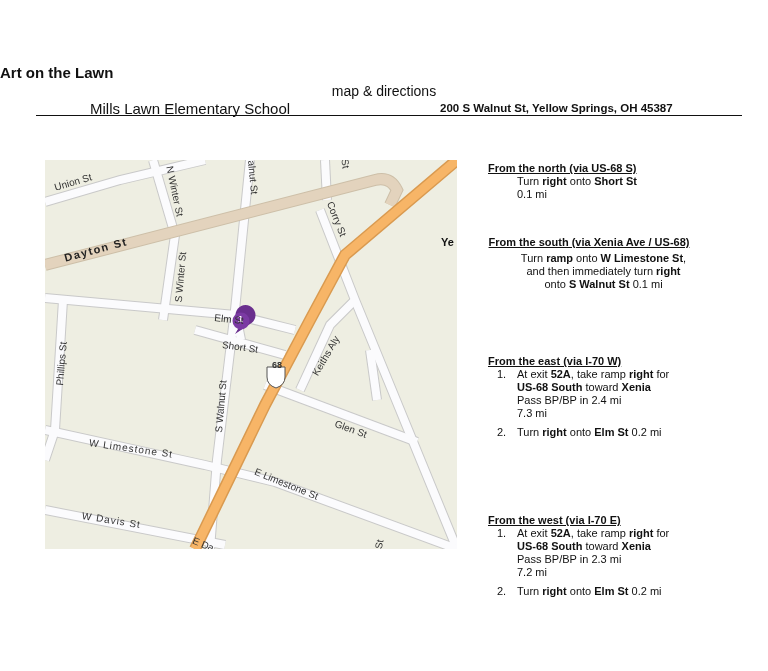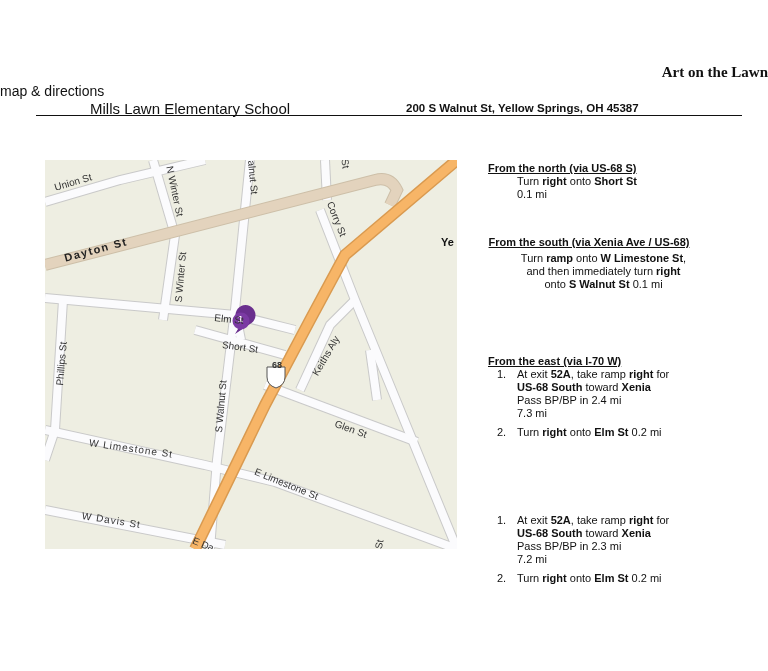--- a/index.html
+++ b/index.html
@@ -1,23 +1,23 @@
 <!DOCTYPE html>
 <html><head>
 <meta charset="utf-8">
 <style>
   html, body { margin:0; padding:0; background:#ffffff; }
   body { width:768px; height:671px; position:relative; overflow:hidden;
          font-family:"Liberation Sans", sans-serif; color:#111; }
-  .title { position:absolute; left:0; width:768px; top:64px; text-align:right;
-           font-size:15px; font-weight:bold;font-family:Liberation Serif, serif; }
-  .subtitle { position:absolute; left:0; width:768px; top:83px; text-align:left;
+  .title { position:absolute; left:0; width:768px; top:64px; text-align:left;
+           font-size:15px; font-weight:bold; }
+  .subtitle { position:absolute; left:0; width:768px; top:83px; text-align:center;
               font-size:14px; }
   .school { position:absolute; left:90px; top:100px; font-size:15px; }
-  .address { position:absolute; left:406px; top:102px; font-size:11.5px; font-weight:bold; }
+  .address { position:absolute; left:440px; top:102px; font-size:11.5px; font-weight:bold; }
   .rule { position:absolute; left:36px; top:115px; width:706px; height:0;
           border-top:1.5px solid #111; }
   .map { position:absolute; left:45px; top:160px; width:412px; height:389px;
          background:#eeeee2; overflow:hidden; }
   .map svg { display:block; }
   .map-label { position:absolute; font-size:10px; color:#333;
                white-space:nowrap; transform-origin:left top; }
   .directions { position:absolute; left:470px; top:162px; width:220px;
                 font-size:11px; line-height:13px; }
   .dir-block { position:absolute; left:0; width:220px; }
@@ -143,20 +143,21 @@
         <span>7.3 mi</span>
       </li>
       <li>
         <span class="num">2.</span>
         <span>Turn </span><b>right</b><span> onto </span><b>Elm St</b><span> 0.2 mi</span>
       </li>
     </ul>
   </div>
 
   <div class="dir-block" style="top:352px;">
+    <div class="dir-head">From the west (via I-70 E)</div>
     <ul class="dir-list">
       <li>
         <span class="num">1.</span>
         <span>At exit </span><b>52A</b><span>, take ramp </span><b>right</b><span> for </span><b>US-68 South</b><span> toward </span><b>Xenia</b><br>
         <span>Pass BP/BP in 2.3 mi</span><br>
         <span>7.2 mi</span>
       </li>
       <li>
         <span class="num">2.</span>
         <span>Turn </span><b>right</b><span> onto </span><b>Elm St</b><span> 0.2 mi</span>

